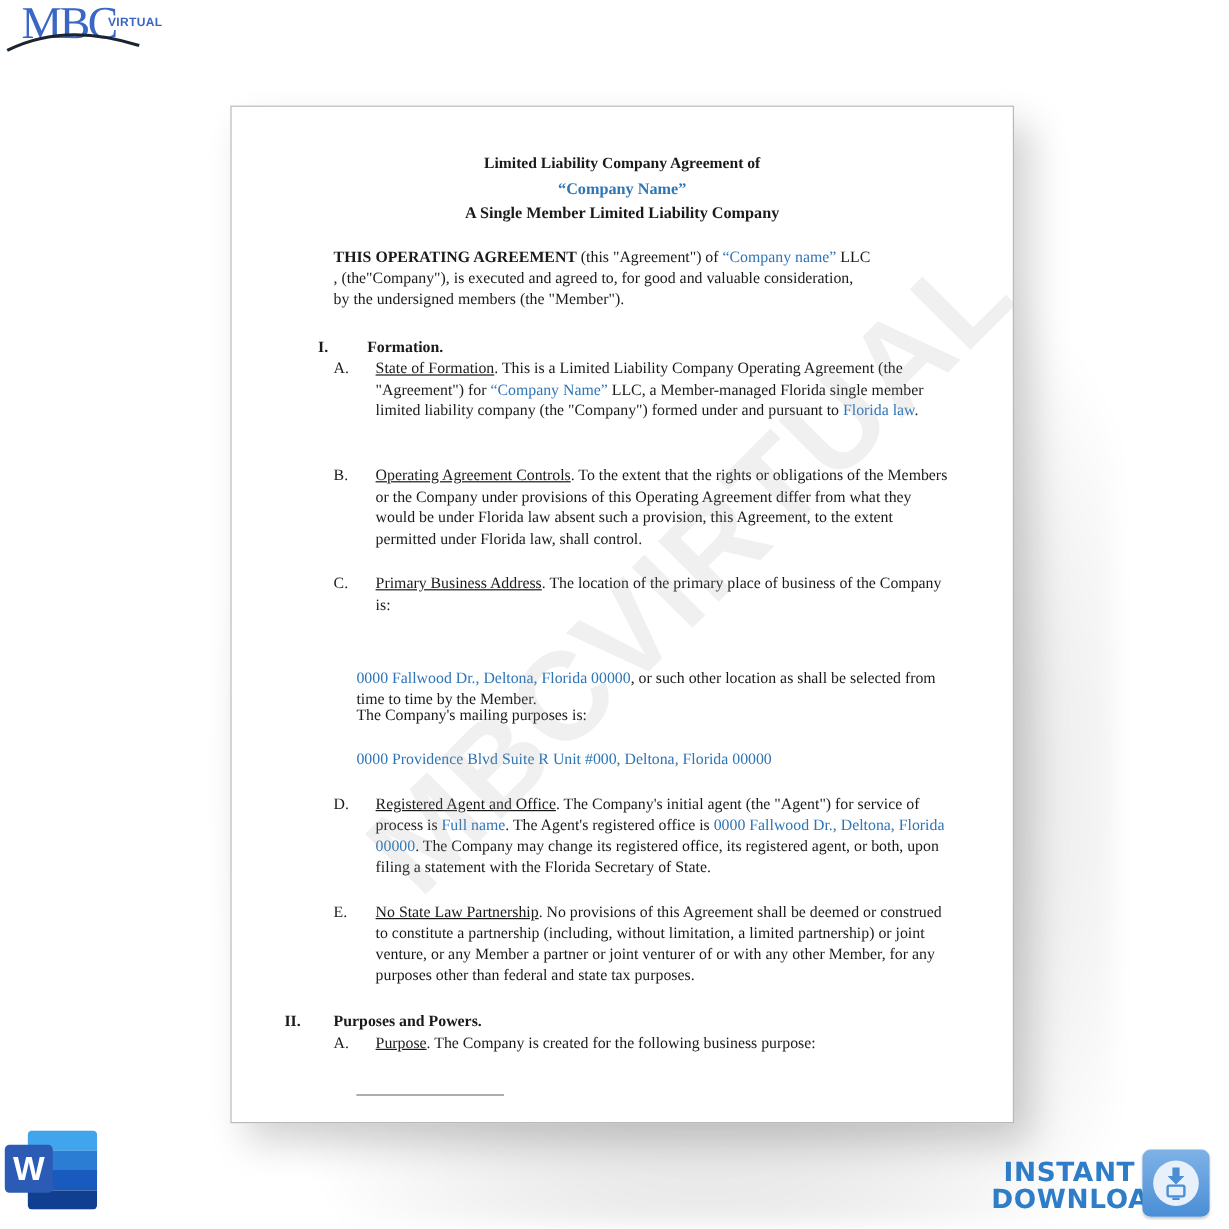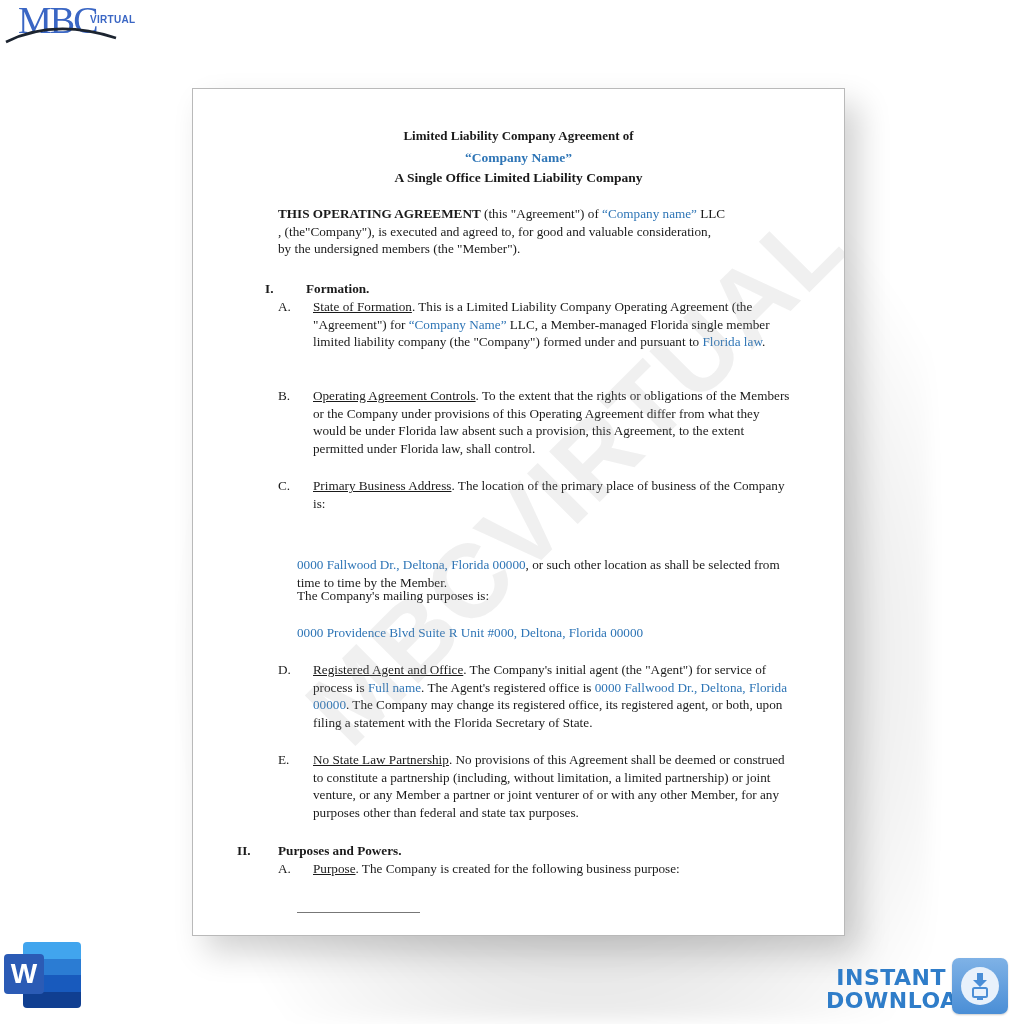--- a/index.html
+++ b/index.html
@@ -77,21 +77,21 @@
 </div>
 
 <div class="shadow-bg"></div>
 
 <div class="page">
   <div class="watermark">MBCVIRTUAL</div>
 
   <div class="doc">
     <div class="title t1">Limited Liability Company Agreement of</div>
     <div class="title t2">“Company Name”</div>
-    <div class="title t3">A Single Office Limited Liability Company</div>
+    <div class="title t3">A Single Member Limited Liability Company</div>
 
     <div class="intro">
       <span class="b">THIS OPERATING AGREEMENT</span><span> (this "Agreement") of </span><span class="blue">“Company name”</span><span> LLC</span><br>
       <span>, (the"Company"), is executed and agreed to, for good and valuable consideration,</span><br>
       <span>by the undersigned members (the "Member").</span>
     </div>
 
     <div class="sec" style="top:191px;margin-left:28px;">
       <span class="num">I.</span><span>Formation.</span>
     </div>

